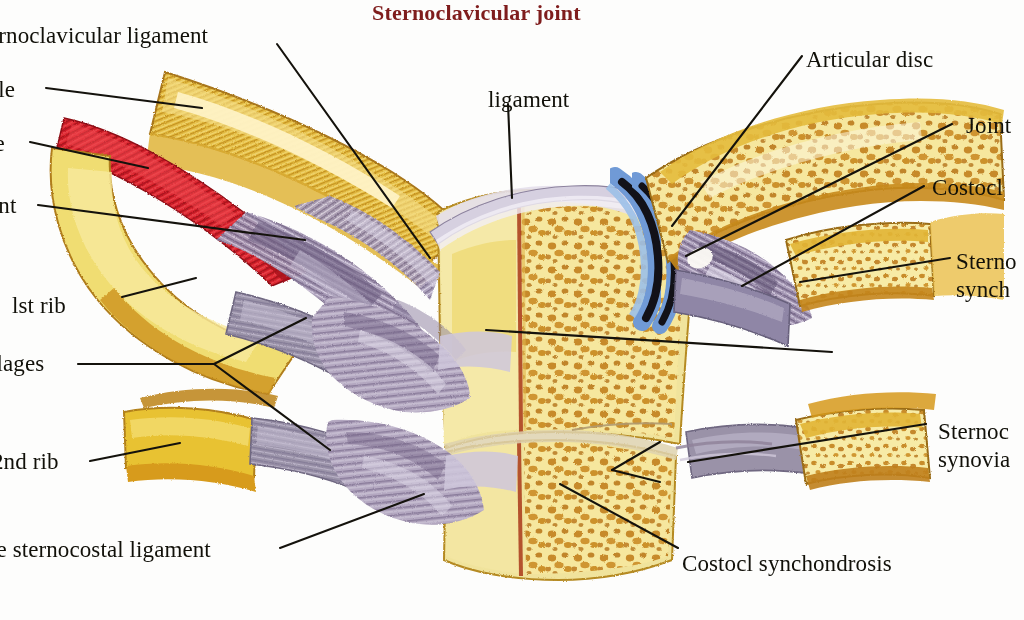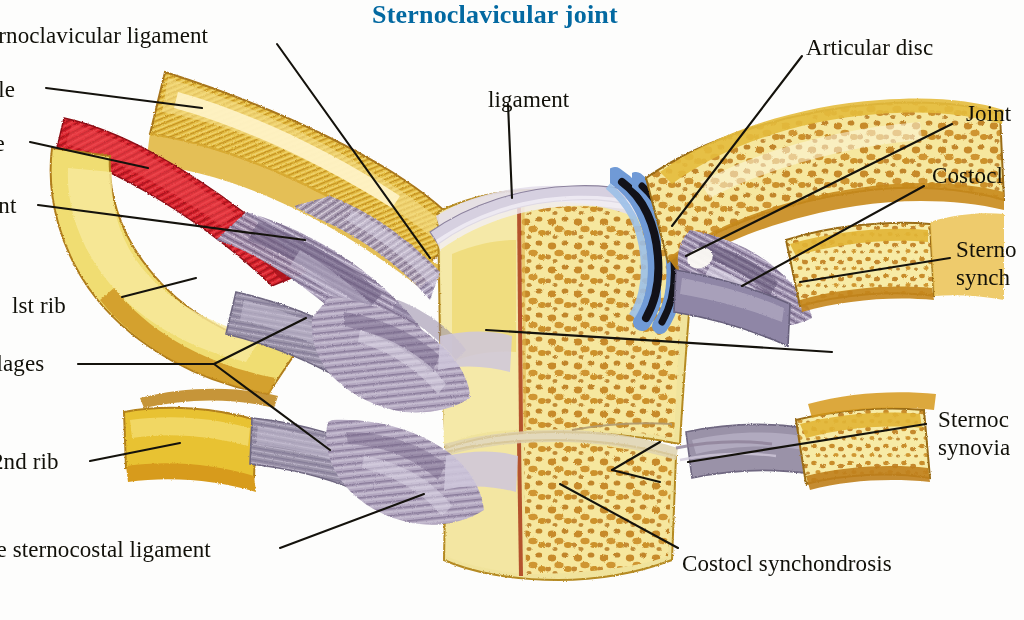--- a/index.html
+++ b/index.html
@@ -23,28 +23,28 @@
   }
   .label {
     position: absolute;
     color: #111009;
     font-family: "Liberation Serif", "DejaVu Serif", serif;
     font-size: 23px;
     line-height: 27px;
     white-space: pre;
     letter-spacing: 0.1px;
   }
-  .label.right { text-align: center; }
+  .label.right { text-align: center; margin-top: 12px; }
   #title {
     position: absolute;
     left: 372px;
     top: 0px;
-    font-size: 26px;
+    font-size: 22px;
     font-weight: bold;
-    color: #0369a1;
+    color: #7f1d1d;
     letter-spacing: 0.2px;
     white-space: pre;
   }
   .leaders { position: absolute; left:0; top:0; width:1024px; height:620px; }
 </style>
 </head>
 <body>
 
 <div id="page">
 

